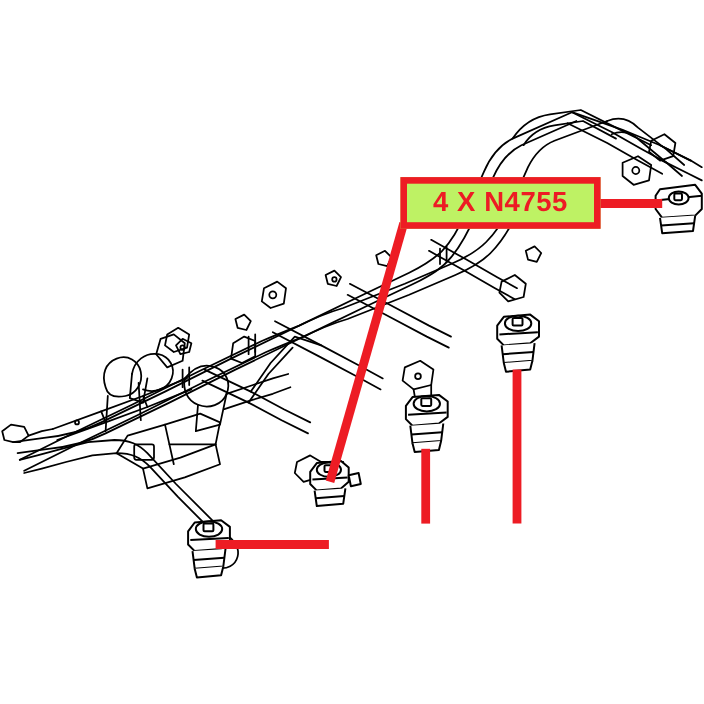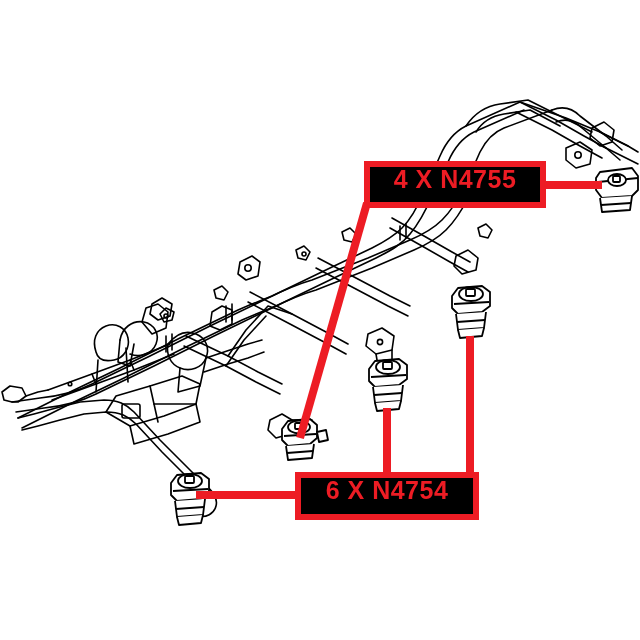--- a/index.html
+++ b/index.html
@@ -7,24 +7,24 @@
   body{
     width:640px;height:640px;overflow:hidden;
     font-family:"Liberation Sans",sans-serif;
     position:relative;
   }
   #stage{position:relative;width:640px;height:640px;background:#ffffff;}
   #stage svg{position:absolute;top:0;left:0;width:640px;height:640px;display:block;}
 
   .callout-box{
     position:absolute;
-    background:#000000;
+    background:#bef264;
     border:6px solid #ED1C24;
     box-sizing:border-box;
-    display:flex;align-items:flex-start;justify-content:center;
+    display:flex;align-items:center;justify-content:center;
     z-index:40;
   }
   .callout-text{
     color:#ED1C24;
     font-family:"Liberation Sans",sans-serif;
     font-weight:bold;
     font-size:25px;
     letter-spacing:0.5px;
     white-space:nowrap;
     line-height:1;
@@ -280,17 +280,14 @@
       <line x1="196" y1="495" x2="299" y2="495"></line>
       <line x1="387" y1="408" x2="387" y2="476"></line>
       <line x1="470" y1="336" x2="470" y2="476"></line>
     </g>
   </svg>
 
   <div class="callout-box" id="box-n4755">
     <span class="callout-text">4 X N4755</span>
   </div>
 
-  <div class="callout-box" id="box-n4754">
-    <span class="callout-text">6 X N4754</span>
-  </div>
 
 </div>
 
 </body></html>

